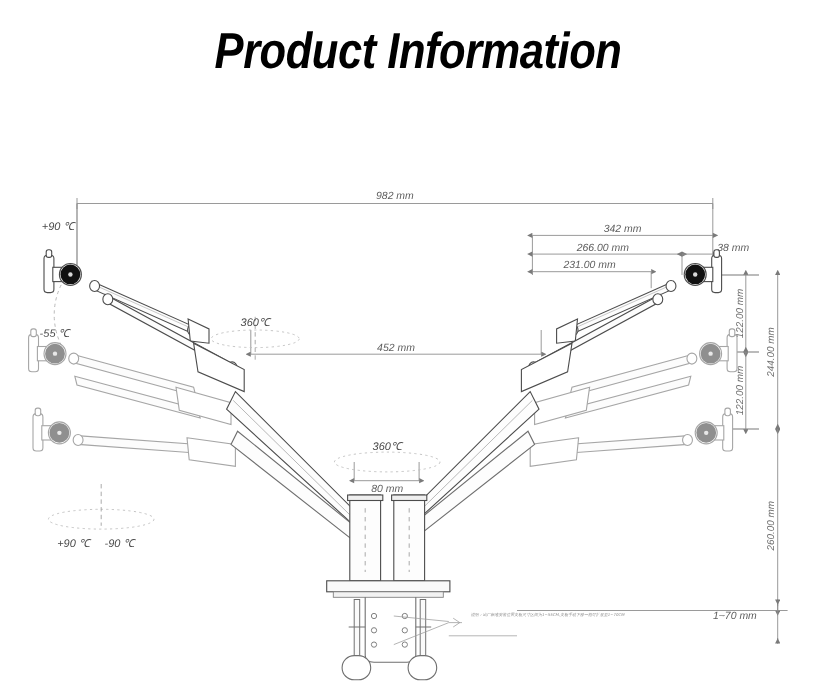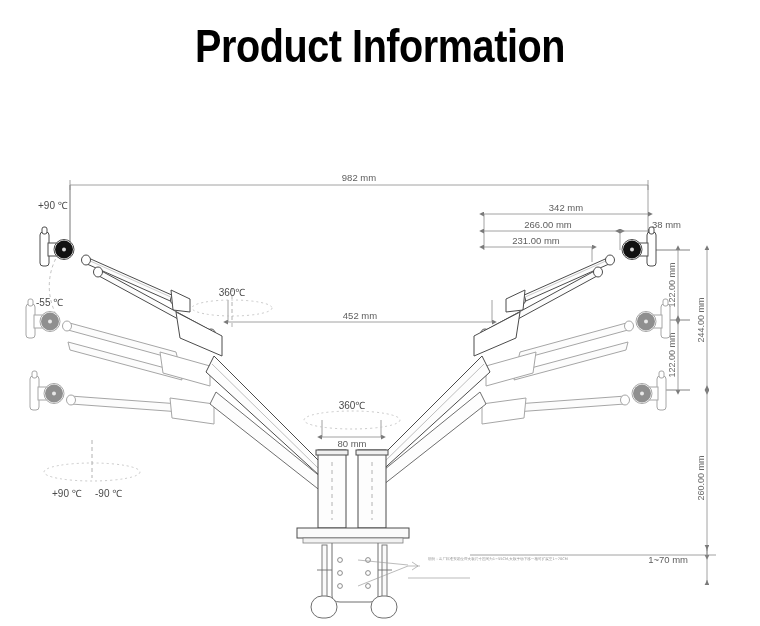--- a/index.html
+++ b/index.html
@@ -13,20 +13,21 @@
     font-family: "Liberation Sans", sans-serif;
     color: #000;
     overflow: hidden;
     position: relative;
   }
   #page {
     position: relative;
     width: 760px;
     height: 626px;
     background: #fff;
+    font-style: italic;
   }
   #page-title {
     position: absolute;
     top: 22px;
     left: 0;
     width: 760px;
     text-align: center;
     font-family: "Liberation Sans", sans-serif;
     font-weight: bold;
     font-size: 46px;

